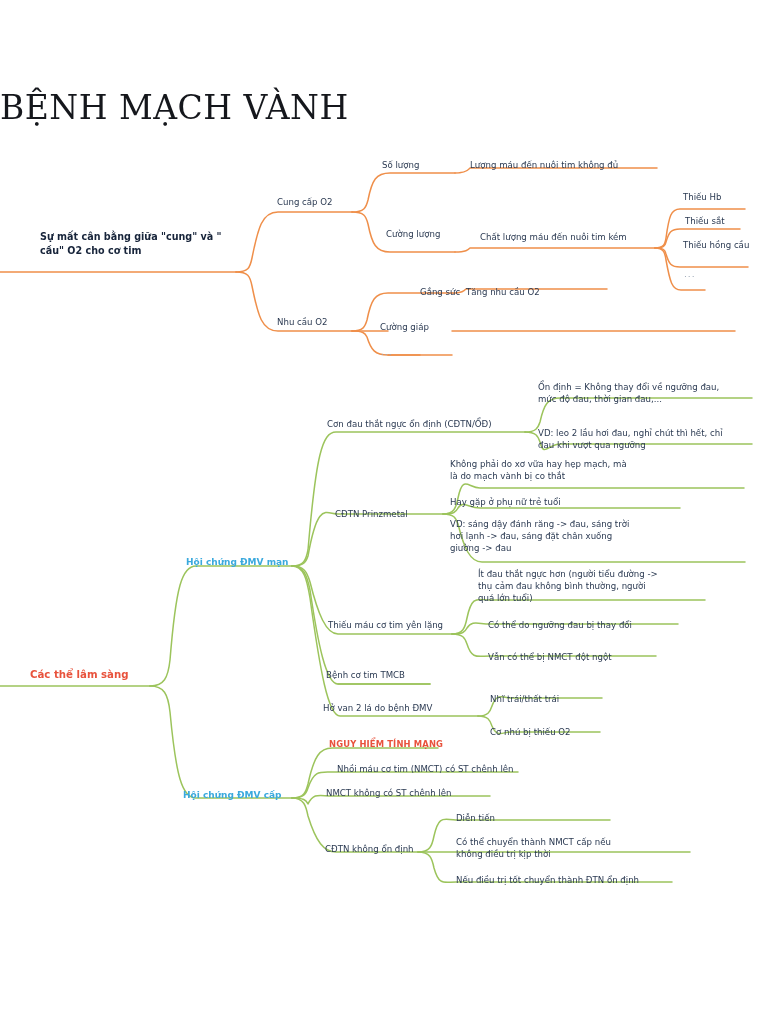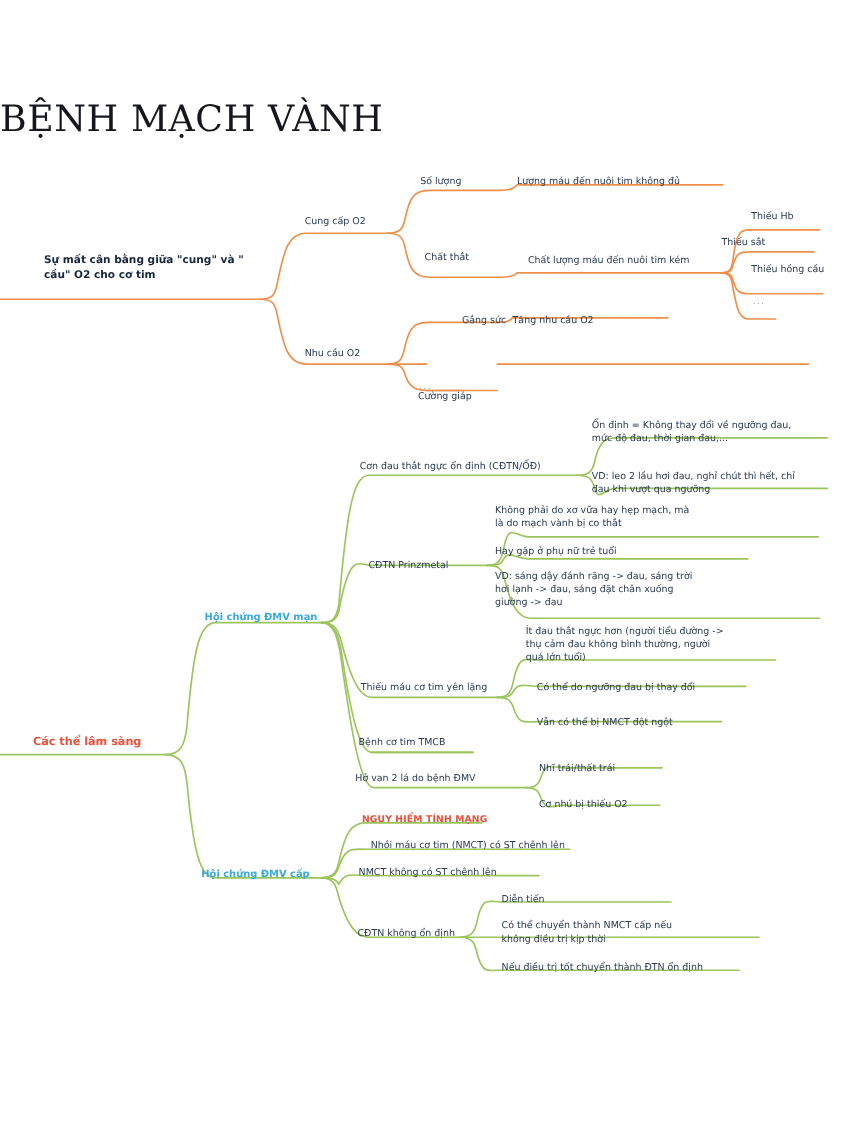--- a/index.html
+++ b/index.html
@@ -119,39 +119,39 @@
 
   <div class="node root-o" style="left:28px;top:230px;width:215px;">Sự mất cân bằng giữa "cung" và "
 cầu" O2 cho cơ tim</div>
 
   <div class="node" style="left:277px;top:196px;">Cung cấp O2</div>
 
   <div class="node" style="left:382px;top:159px;">Số lượng</div>
 
   <div class="node" style="left:470px;top:159px;">Lượng máu đến nuôi tim không đủ</div>
 
-  <div class="node" style="left:386px;top:228px;">Chất thắt</div>
+  <div class="node" style="left:386px;top:228px;">Cường lượng</div>
 
   <div class="node" style="left:480px;top:231px;">Chất lượng máu đến nuôi tim kém</div>
 
   <div class="node" style="left:683px;top:191px;">Thiếu Hb</div>
 
-  <div class="node" style="left:656px;top:215px;">Thiếu sắt</div>
+  <div class="node" style="left:685px;top:215px;">Thiếu sắt</div>
 
   <div class="node" style="left:683px;top:239px;">Thiếu hồng cầu</div>
 
   <div class="node dots" style="left:684px;top:268px;">...</div>
 
   <div class="node" style="left:277px;top:316px;">Nhu cầu O2</div>
 
   <div class="node" style="left:380px;top:286px;padding-left:40px;">Gắng sức</div>
 
   <div class="node" style="left:466px;top:286px;">Tăng nhu cầu O2</div>
 
-  <div class="node" style="left:380px;top:321px;margin-top:34px;">Cường giáp</div>
+  <div class="node" style="left:380px;top:321px;">Cường giáp</div>
 
 
   <div class="node dots" style="left:381px;top:346px;">...</div>
 
   <div class="node root-g" style="left:30px;top:668px;">Các thể lâm sàng</div>
 
   <div class="node blue" style="left:186px;top:556px;">Hội chứng ĐMV mạn</div>
 
   <div class="node" style="left:327px;top:418px;">Cơn đau thắt ngực ổn định (CĐTN/ỔĐ)</div>
 

